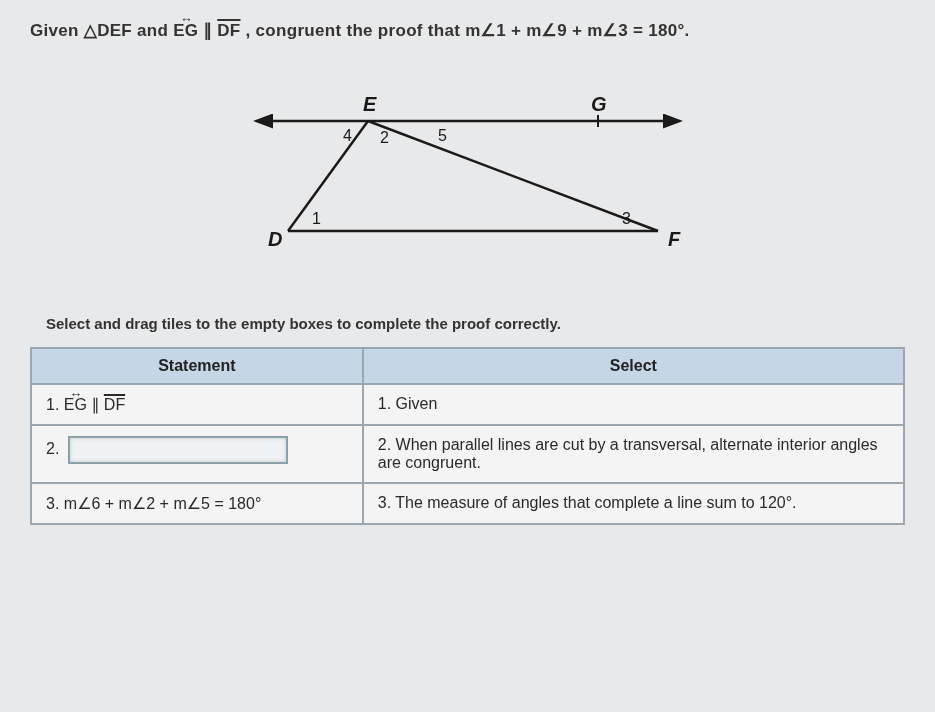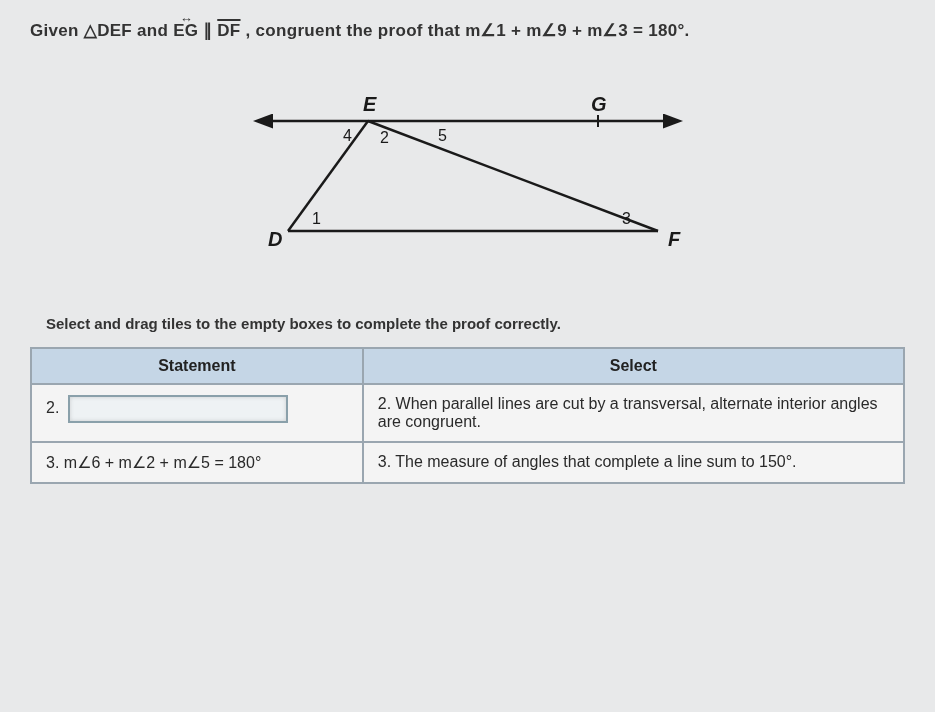--- a/index.html
+++ b/index.html
@@ -151,32 +151,44 @@
 <table class="proof">
   <thead>
     <tr>
       <th class="stmt-cell">Statement</th>
       <th>Select</th>
     </tr>
   </thead>
   <tbody>
     <tr>
       <td class="stmt-cell">
+        <span class="rownum">1.</span>
+        <span class="ital arrows-over">EG</span>
+        <span> ∥ </span>
+        <span class="ital line-over">DF</span>
+      </td>
+      <td>
+        <span class="rownum">1.</span>
+        <span>Given</span>
+      </td>
+    </tr>
+    <tr>
+      <td class="stmt-cell">
         <span class="rownum">2.</span>
         <span class="input-box"></span>
       </td>
       <td>
         <span class="rownum">2.</span>
         <span>When parallel lines are cut by a transversal, alternate interior angles are congruent.</span>
       </td>
     </tr>
     <tr>
       <td class="stmt-cell">
         <span class="rownum">3.</span>
         <span class="ital">m∠6 + m∠2 + m∠5 = 180°</span>
       </td>
       <td>
         <span class="rownum">3.</span>
-        <span>The measure of angles that complete a line sum to 150°.</span>
+        <span>The measure of angles that complete a line sum to 120°.</span>
       </td>
     </tr>
   </tbody>
 </table>
 
 </body></html>

